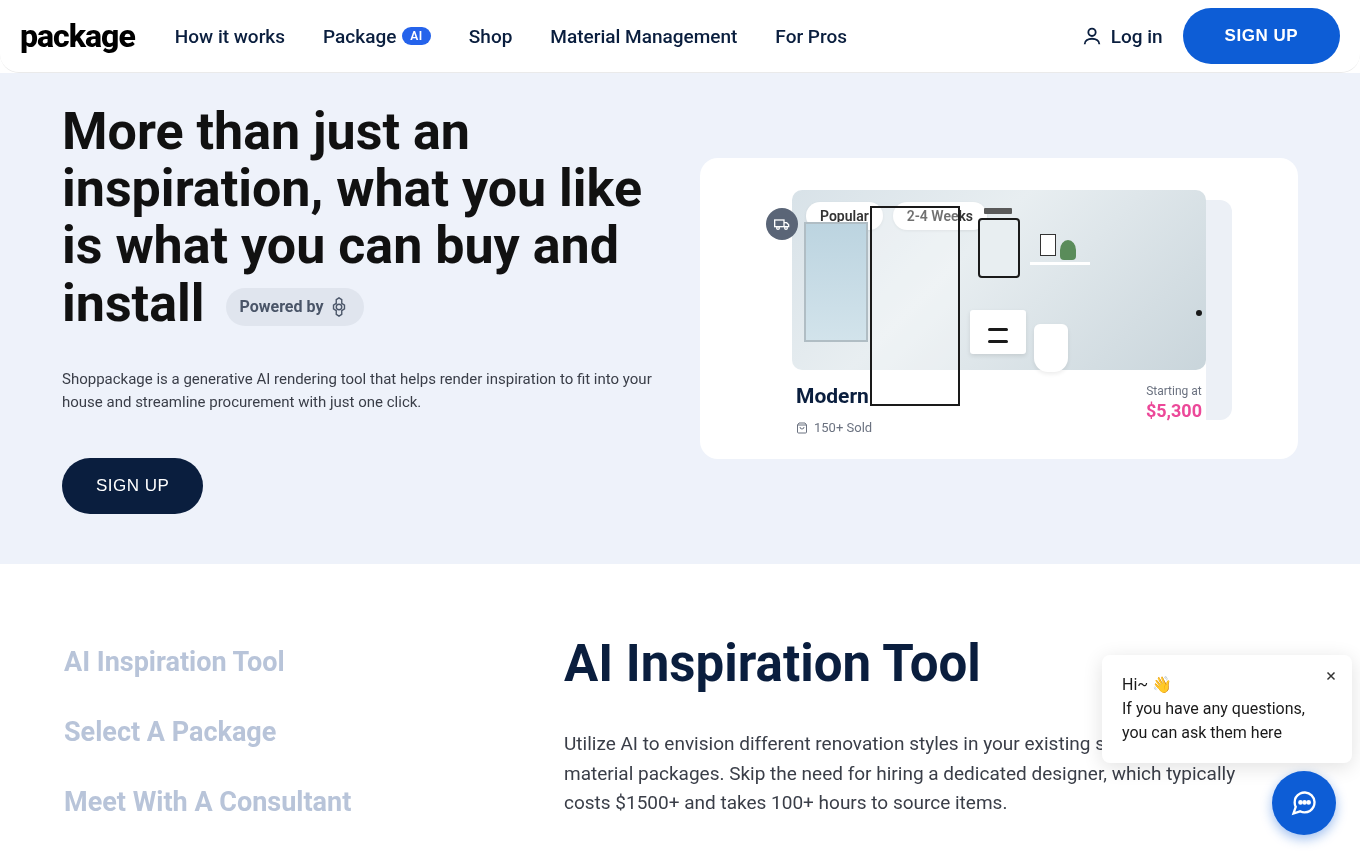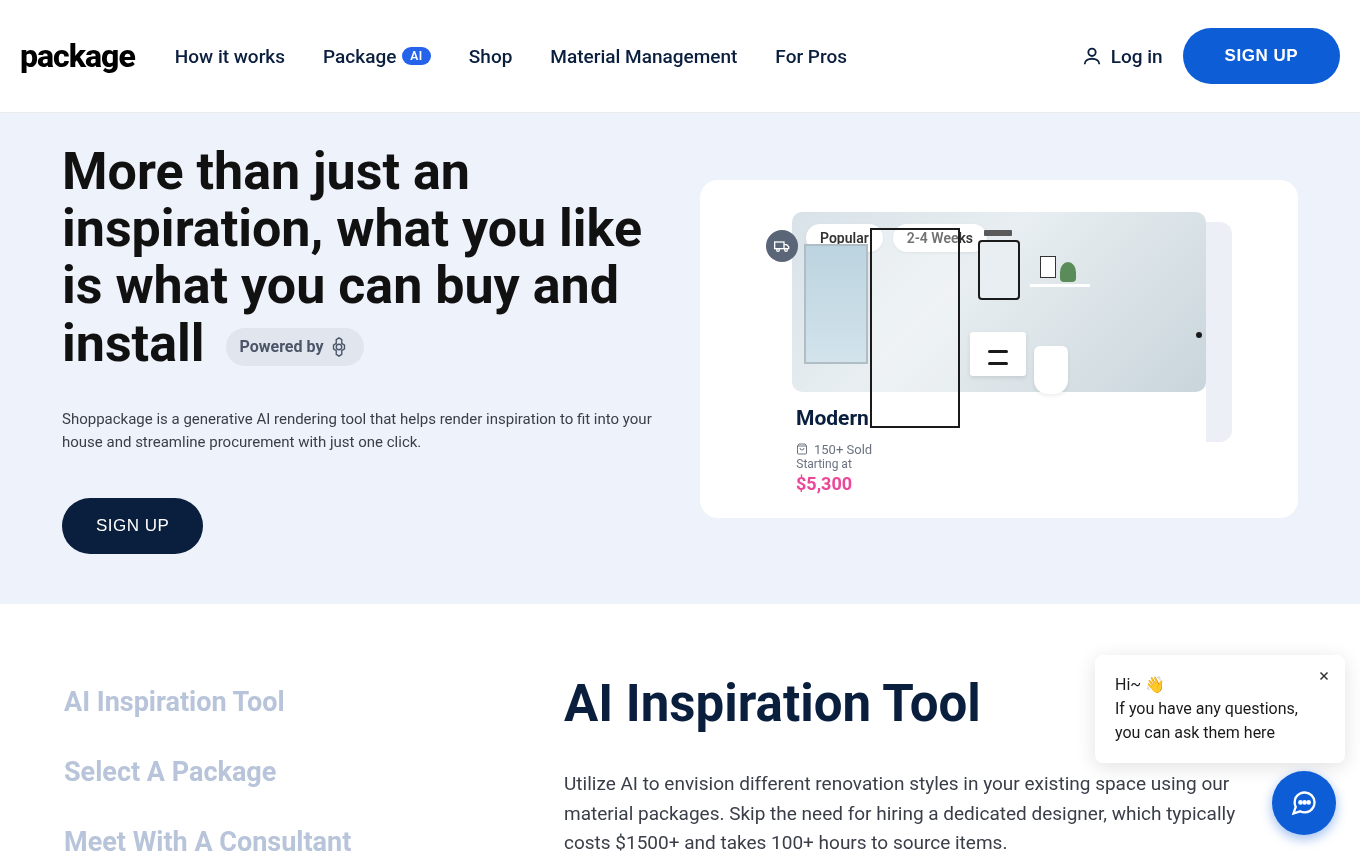--- a/index.html
+++ b/index.html
@@ -1,19 +1,19 @@
 <!DOCTYPE html>
 <html><head>
   <meta charset="utf-8">
   <style>
     * { margin: 0; padding: 0; box-sizing: border-box; }
     body { font-family: -apple-system, BlinkMacSystemFont, 'Segoe UI', Roboto, sans-serif; color: #0a1e3e; }
     
     
-    .header { display: flex; align-items: center; padding: 28px 20px; background: #fff; border-bottom: 1px solid #eaeaea; }
+    .header { display: flex; align-items: center; padding: 8px 20px; background: #fff; border-bottom: 1px solid #eaeaea; border-radius: 19px; }
     .logo { font-size: 32px; font-weight: 800; letter-spacing: -1px; color: #000; }
     .nav { display: flex; gap: 38px; margin-left: 40px; flex: 1; }
     .nav-item { font-size: 19px; font-weight: 500; color: #0a1e3e; cursor: pointer; display: flex; align-items: center; gap: 6px; }
     .ai-badge { background: #2563eb; color: #fff; font-size: 12px; font-weight: 600; padding: 2px 8px; border-radius: 10px; letter-spacing: 0.5px; }
     .header-right { display: flex; align-items: center; gap: 20px; }
     .login { display: flex; align-items: center; gap: 8px; font-size: 19px; font-weight: 500; cursor: pointer; }
     .signup-btn { background: #0d5dd6; color: #fff; border: none; padding: 18px 42px; border-radius: 30px; font-size: 17px; font-weight: 600; cursor: pointer; letter-spacing: 0.5px; }
     
     
     .hero { background: #eef2fa; padding: 30px 62px 50px; display: flex; gap: 40px; align-items: center; }
@@ -26,21 +26,21 @@
     
     .hero-right { flex: 1; }
     .card-wrap { background: #fff; border-radius: 18px; padding: 32px 92px 24px; position: relative; }
     .card-stack { position: relative; }
     .card-bg { position: absolute; background: #ecf0f6; border-radius: 12px; top: 10px; right: -26px; width: 100%; height: 220px; z-index: 0; }
     .card-badge-left { position: absolute; left: -26px; top: 18px; background: #5a6577; color: #fff; width: 32px; height: 32px; border-radius: 16px; display: flex; align-items: center; justify-content: center; z-index: 3; }
     .card { position: relative; z-index: 2; background: #fff; border-radius: 12px; overflow: visible; }
     .card-image { height: 180px; background: linear-gradient(135deg, #d8e2e8 0%, #e8eef1 40%, #c9d5db 100%); border-radius: 10px; position: relative; }
     .card-badges { position: absolute; top: 12px; left: 14px; display: flex; gap: 10px; }
     .badge { background: #fff; color: #333; font-size: 14px; font-weight: 600; padding: 6px 14px; border-radius: 18px; box-shadow: 0 1px 3px rgba(0,0,0,0.08); }
-    .card-footer { display: flex; justify-content: space-between; align-items: flex-start; padding: 14px 4px 0; flex-direction: column; }
+    .card-footer { display: flex; justify-content: space-between; align-items: flex-start; padding: 14px 4px 0; }
     .card-title { font-size: 21px; font-weight: 700; color: #0a1e3e; }
     .card-sold { font-size: 13px; color: #6b7280; margin-top: 12px; display: flex; align-items: center; gap: 6px; }
     .card-price-label { font-size: 12px; color: #6b7280; text-align: center; }
     .card-price { font-size: 18px; font-weight: 700; color: #ec4899; text-align: right; margin-top: 2px; }
     
     
     .bath-window { position: absolute; left: 12px; top: 32px; width: 64px; height: 120px; background: linear-gradient(#bcd4e0, #d2e3eb); border: 2px solid #b0bdc4; }
     .bath-shower { position: absolute; left: 78px; top: 16px; width: 90px; height: 200px; border: 2px solid #1a1a1a; background: rgba(255,255,255,0.3); }
     .bath-mirror { position: absolute; left: 186px; top: 28px; width: 42px; height: 60px; border: 2px solid #1a1a1a; border-radius: 4px; background: #e8eef1; }
     .bath-light { position: absolute; left: 192px; top: 18px; width: 28px; height: 6px; background: #5a5a5a; border-radius: 1px; }
@@ -55,21 +55,21 @@
     
     
     .features { display: flex; padding: 70px 64px 0; gap: 60px; }
     .features-nav { width: 440px; display: flex; flex-direction: column; gap: 38px; padding-top: 12px; }
     .feature-nav-item { font-size: 27px; font-weight: 700; color: #b8c4d9; cursor: pointer; }
     .features-content { flex: 1; }
     .features-title { font-size: 51px; font-weight: 700; color: #0a1e3e; }
     .features-desc { font-size: 19px; color: #3a3e48; margin-top: 36px; line-height: 1.55; max-width: 700px; }
     
     
-    .chat-popup { position: fixed; bottom: 96px; right: 15px; background: #fff; border-radius: 8px; box-shadow: 0 4px 20px rgba(0,0,0,0.12); padding: 18px 20px; width: 250px; }
+    .chat-popup { position: fixed; bottom: 96px; right: 8px; background: #fff; border-radius: 8px; box-shadow: 0 4px 20px rgba(0,0,0,0.12); padding: 18px 20px; width: 250px; }
     .chat-close { position: absolute; top: 12px; right: 14px; cursor: pointer; font-size: 18px; color: #333; background: none; border: none; }
     .chat-line { font-size: 16px; color: #1a1a1a; line-height: 1.5; }
     .chat-fab { position: fixed; bottom: 24px; right: 24px; width: 64px; height: 64px; border-radius: 50%; background: #0d5dd6; display: flex; align-items: center; justify-content: center; cursor: pointer; box-shadow: 0 4px 12px rgba(13,93,214,0.4); }
     .chat-fab svg { width: 28px; height: 28px; }
   </style>
 </head>
 <body>
 
 <header class="header">
   <div class="logo">package</div>

